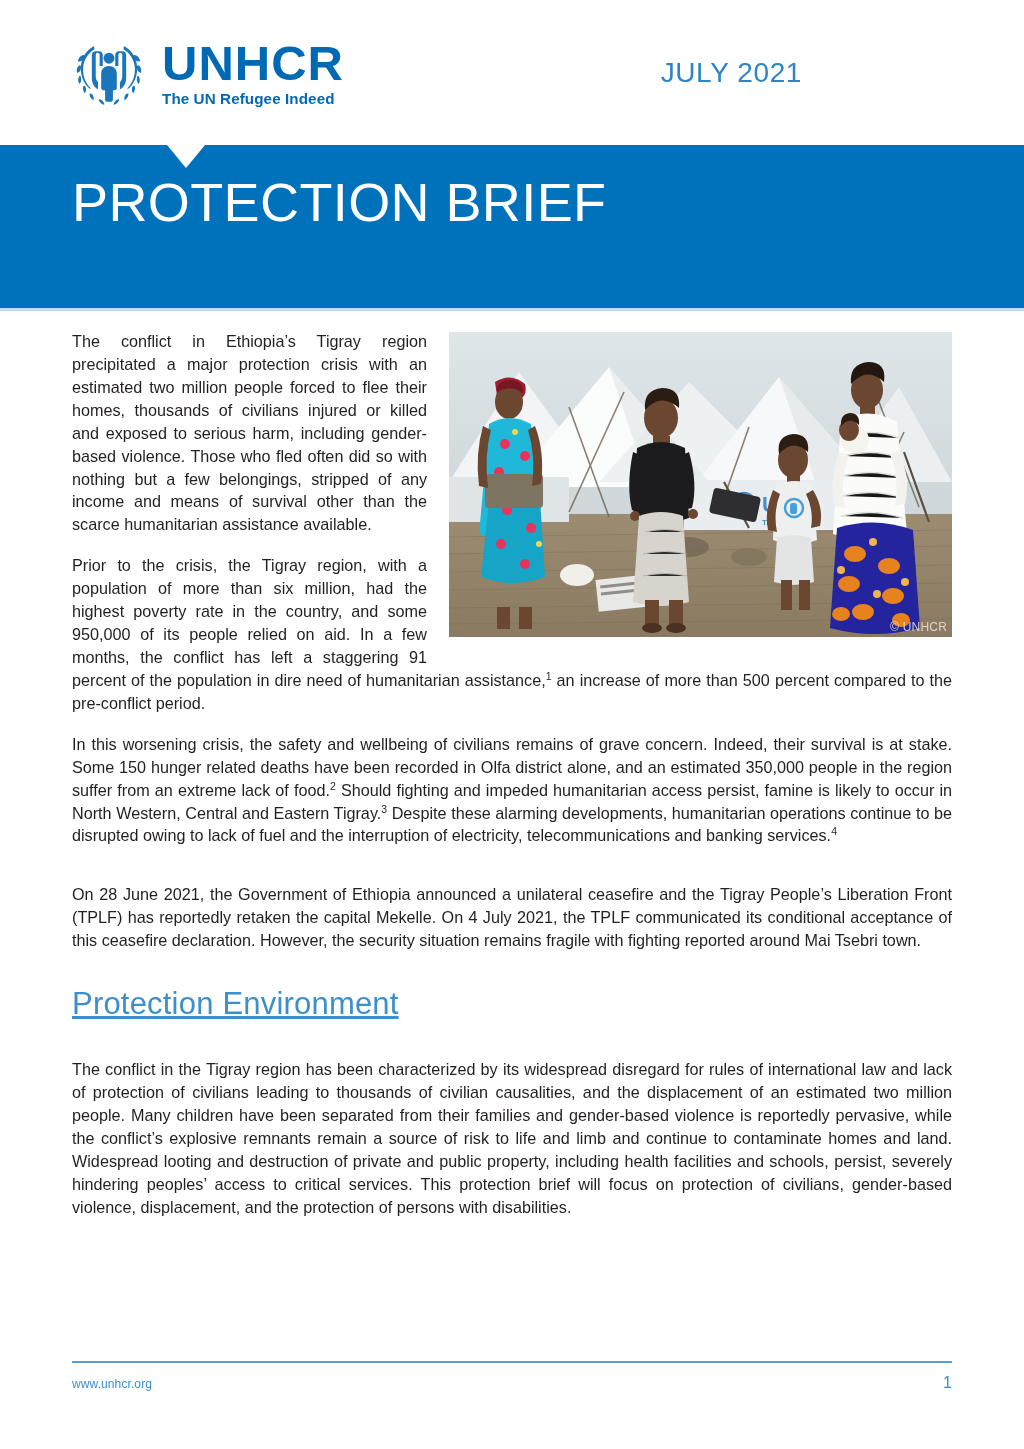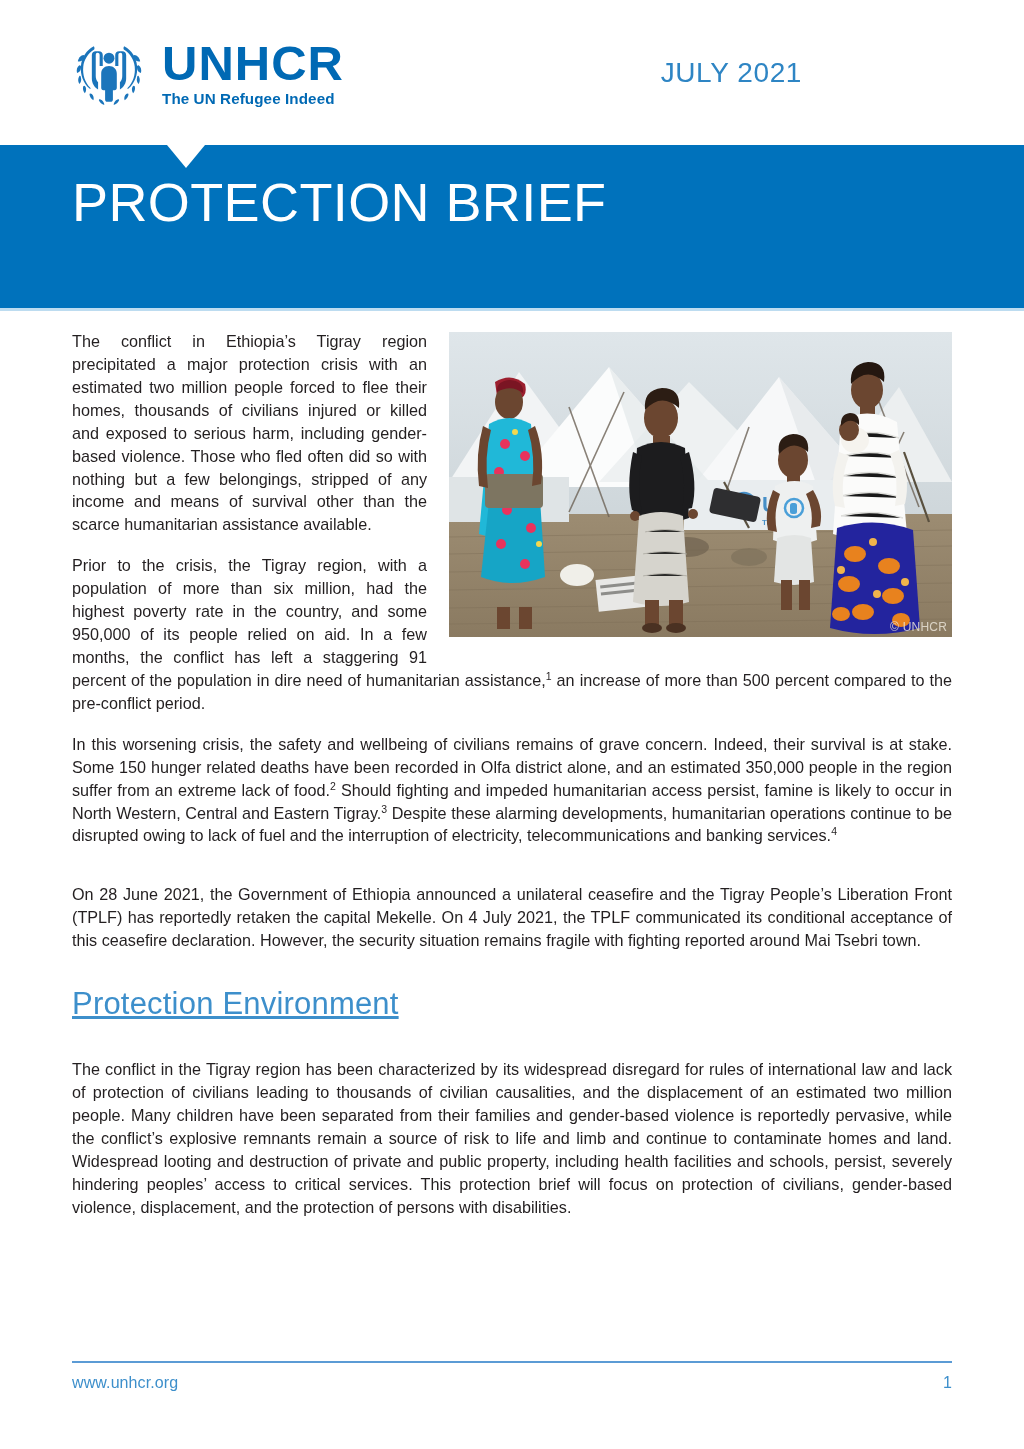--- a/index.html
+++ b/index.html
@@ -195,21 +195,21 @@
   }
 
   .footer-row {
     display: flex;
     align-items: baseline;
     justify-content: space-between;
     margin-top: 11px;
   }
 
   .footer-url {
-    font-size: 16px;
+    font-size: 12px;
     color: #3D8FCB;
     letter-spacing: 0.1px;
   }
 
   .footer-page {
     font-size: 16px;
     color: #3D8FCB;
   }
 </style>
 </head>

